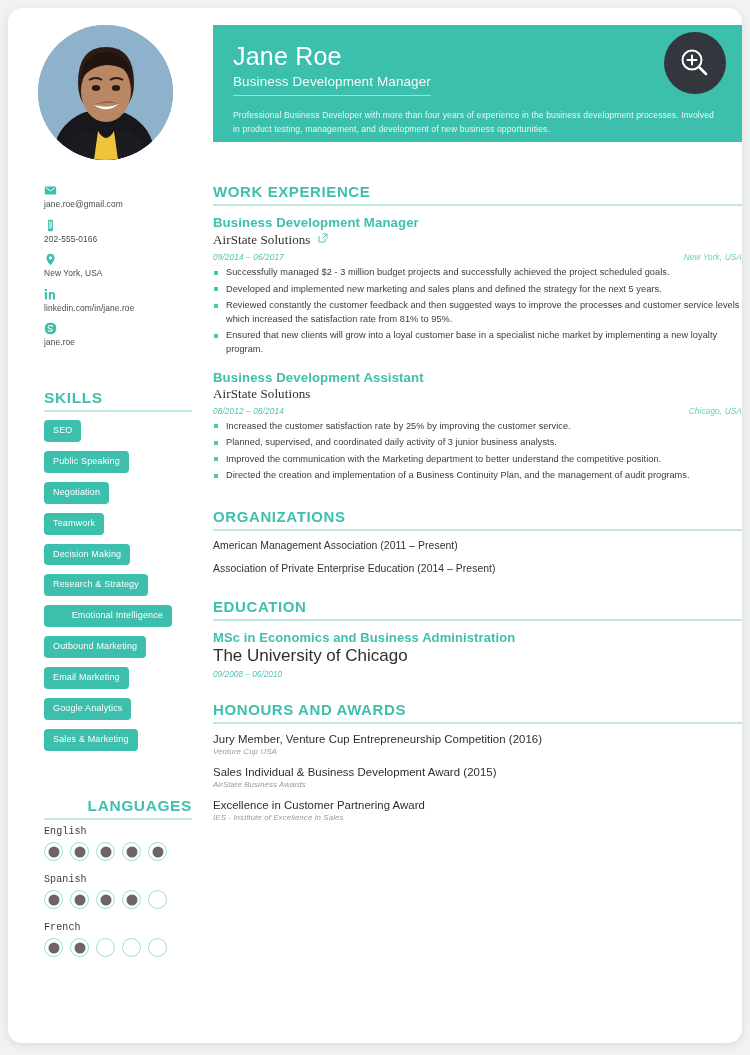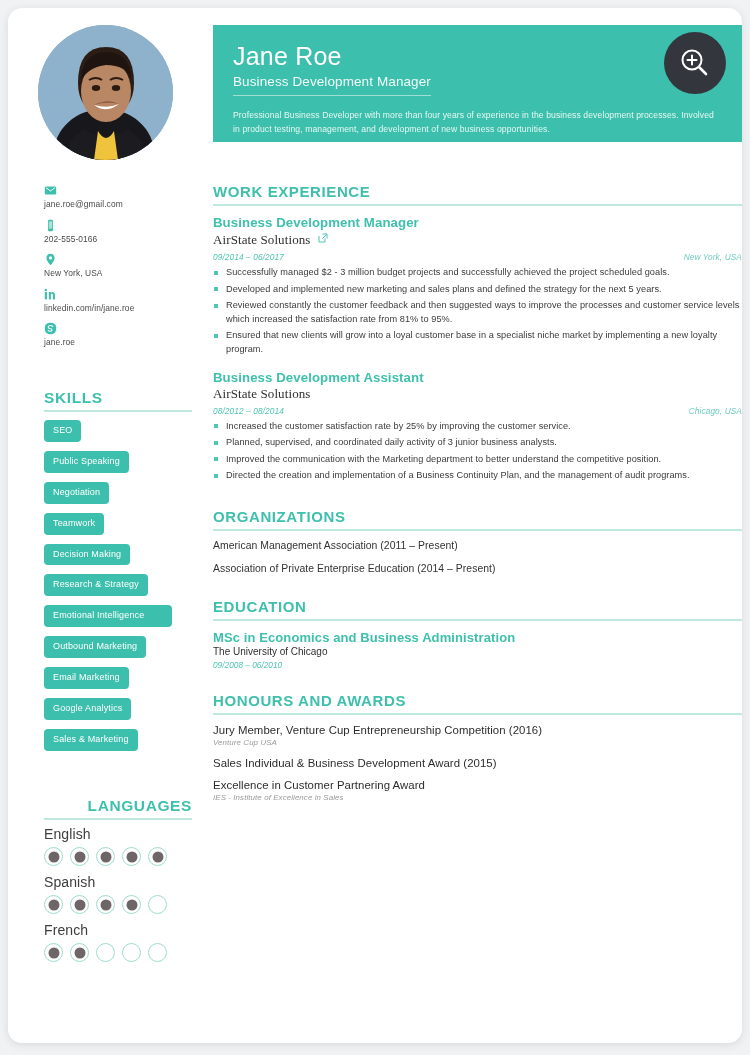--- a/index.html
+++ b/index.html
@@ -95,32 +95,34 @@
     padding: 5px 9px 5px 9px;
     margin-bottom: 8px;
     letter-spacing: .15px;
     line-height: 1.32;
     white-space: nowrap;
   }
   .skill-pill.wrap {
     white-space: normal;
     width: 128px;
     box-sizing: border-box;
+    text-align: right;
   }
 
   .lang-block {
     position: absolute;
     left: 36px;
     width: 160px;
   }
   .lang-name {
-    font-size: 14px;
+    font-size: 10px;
     color: #3d3d3d;
     margin-bottom: 5px;
     letter-spacing: .1px;
+    font-family: Liberation Mono, monospace;
   }
   .dots-row { display: flex; gap: 7px; margin-bottom: 12px; }
   .dot {
     width: 19px; height: 19px;
     border-radius: 50%;
     border: 1.6px solid #9fdcd1;
     box-sizing: border-box;
     position: relative;
     background: #ffffff;
   }
@@ -263,21 +265,21 @@
   }
 
   .edu-block { margin-bottom: 4px; }
   .edu-degree {
     font-size: 13px;
     font-weight: bold;
     color: #3fc0ad;
     letter-spacing: .1px;
   }
   .edu-school {
-    font-size: 10px;
+    font-size: 17px;
     color: #2f2f2f;
     margin-top: 1px;
   }
   .edu-date {
     font-size: 8.3px;
     font-style: italic;
     color: #4fc4b3;
     margin-top: 3px;
   }
 
@@ -500,20 +502,21 @@
       <div class="sec-gap" style="height:18px"></div>
 
       <div class="sec-heading">HONOURS AND AWARDS</div>
       <div>
         <div class="award">
           <div class="award-title">Jury Member, Venture Cup Entrepreneurship Competition (2016)</div>
           <div class="award-sub">Venture Cup USA</div>
         </div>
         <div class="award">
           <div class="award-title">Sales Individual &amp; Business Development Award (2015)</div>
+          <div class="award-sub">AirState Business Awards</div>
         </div>
         <div class="award">
           <div class="award-title">Excellence in Customer Partnering Award</div>
           <div class="award-sub">IES - Institute of Excellence in Sales</div>
         </div>
       </div>
 
     </div>
   </div>
 </div>

